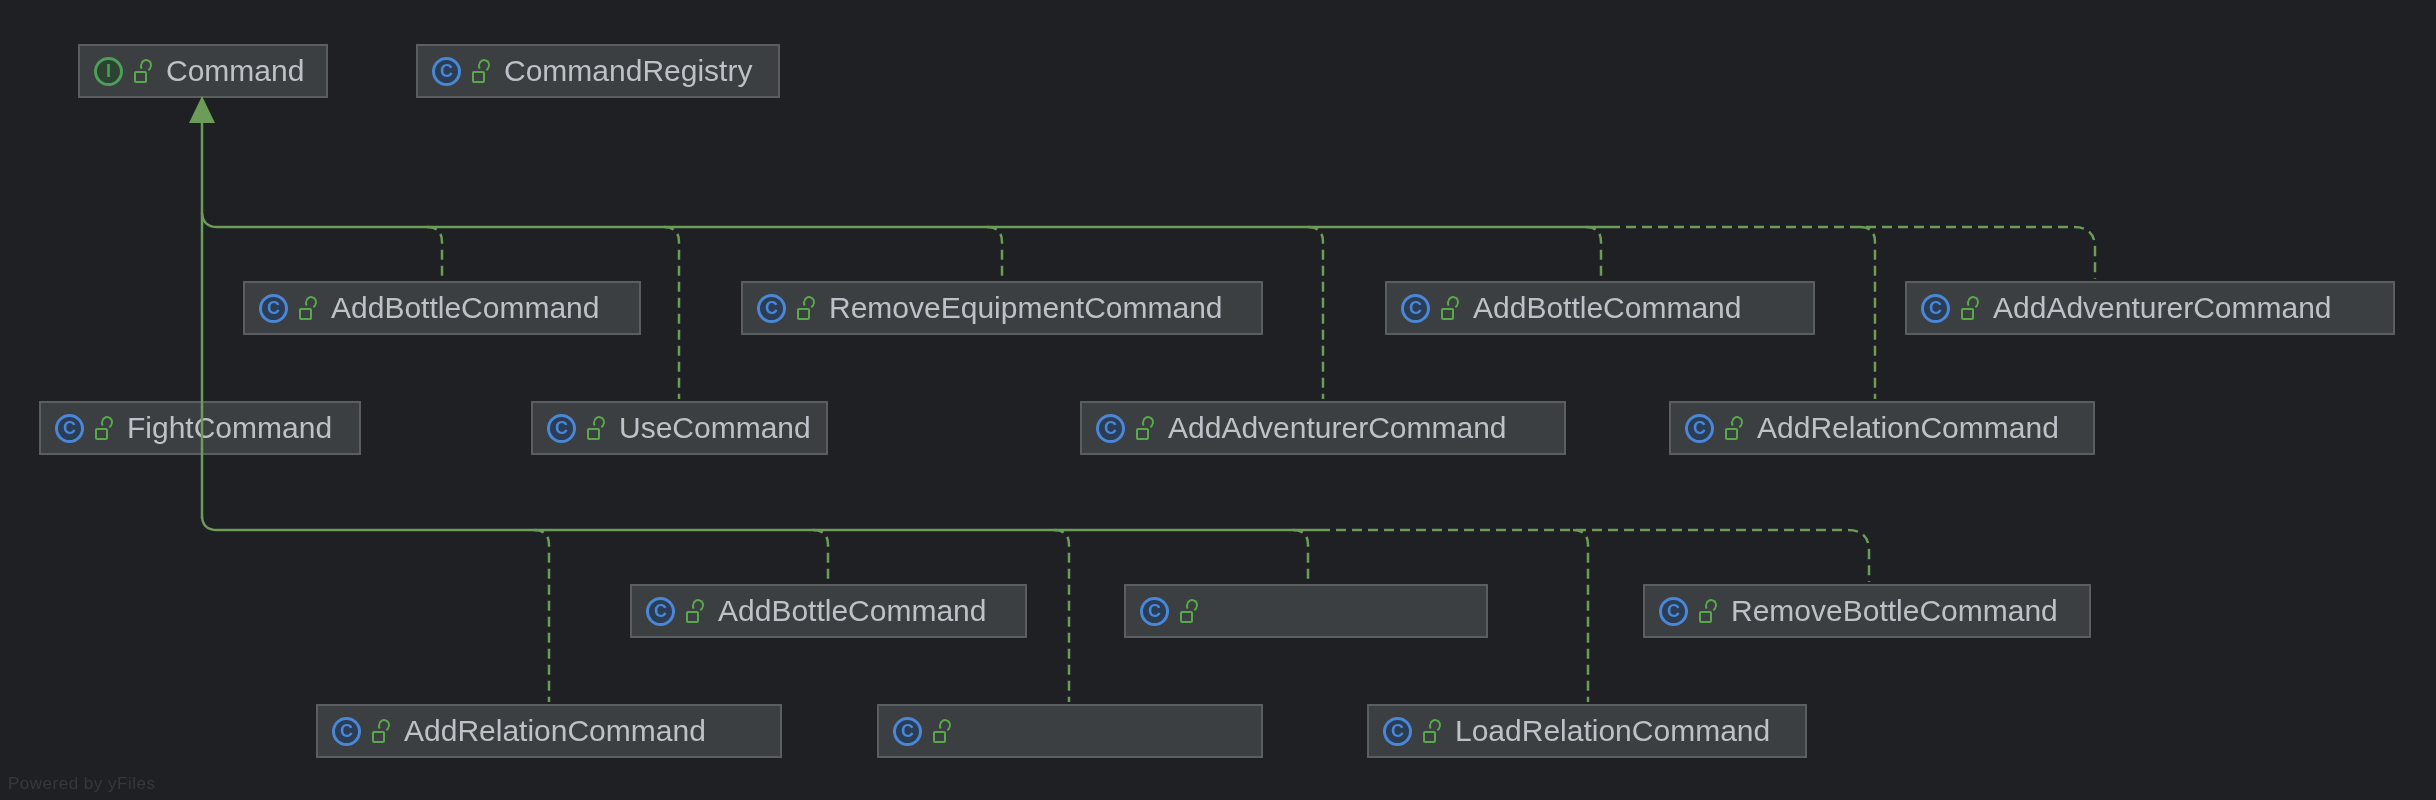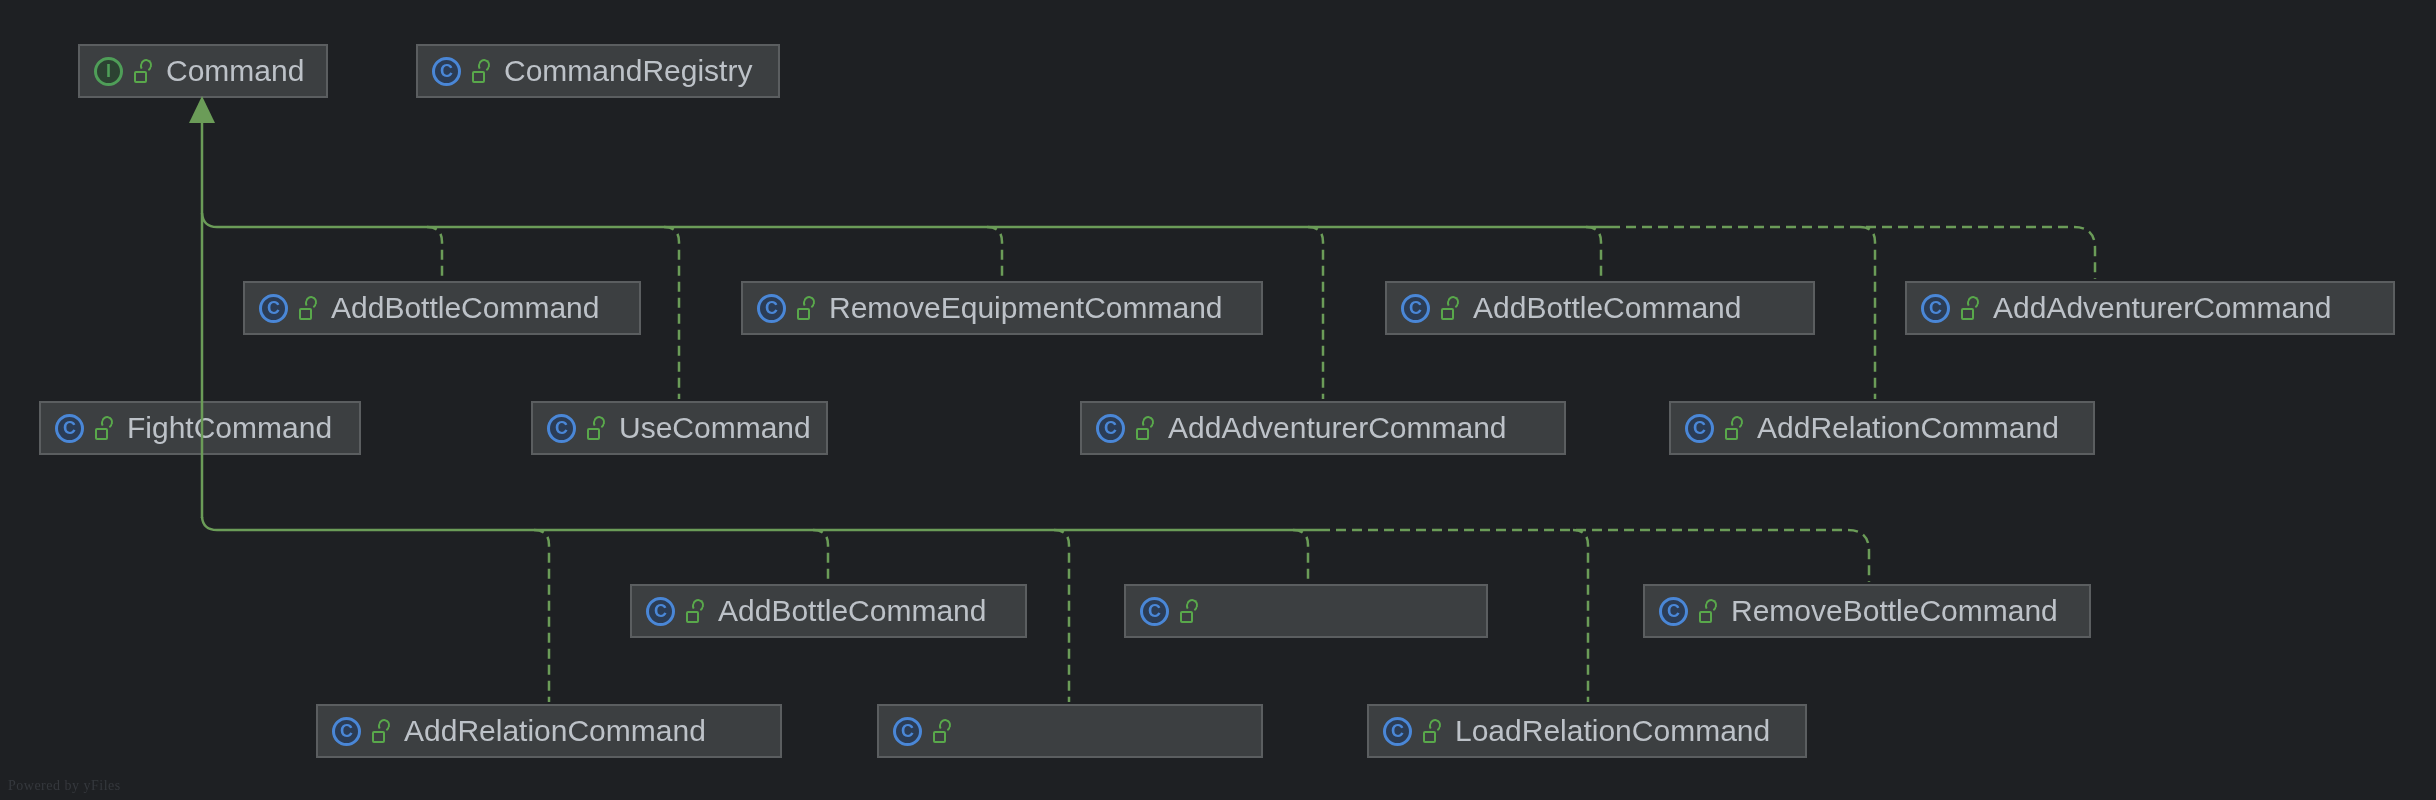--- a/index.html
+++ b/index.html
@@ -35,21 +35,21 @@
     top:1px;left:7px;width:12px;height:13px;border:2.5px solid var(--lock-color);
     border-radius:50%;border-bottom-color:transparent;transform:rotate(14deg);
   }
   .lock .body{
     left:1px;bottom:2px;width:13px;height:12px;
     border:2.5px solid var(--lock-color);border-radius:2px;
   }
   .label{flex:none;text-align:right;}
   #watermark{
     position:absolute;left:8px;bottom:6px;z-index:1;
-    font-size:14px;letter-spacing:.5px;color:var(--watermark-color);font-family:Liberation Serif, serif;
+    font-size:17px;letter-spacing:.5px;color:var(--watermark-color);
   }
 </style>
 </head>
 <body>
 
 <div id="canvas">
 
   <svg id="edges" width="2436" height="800" viewBox="0 0 2436 800">
 
     <polygon class="arrowhead" points="202,96 189,123 215,123"></polygon>

